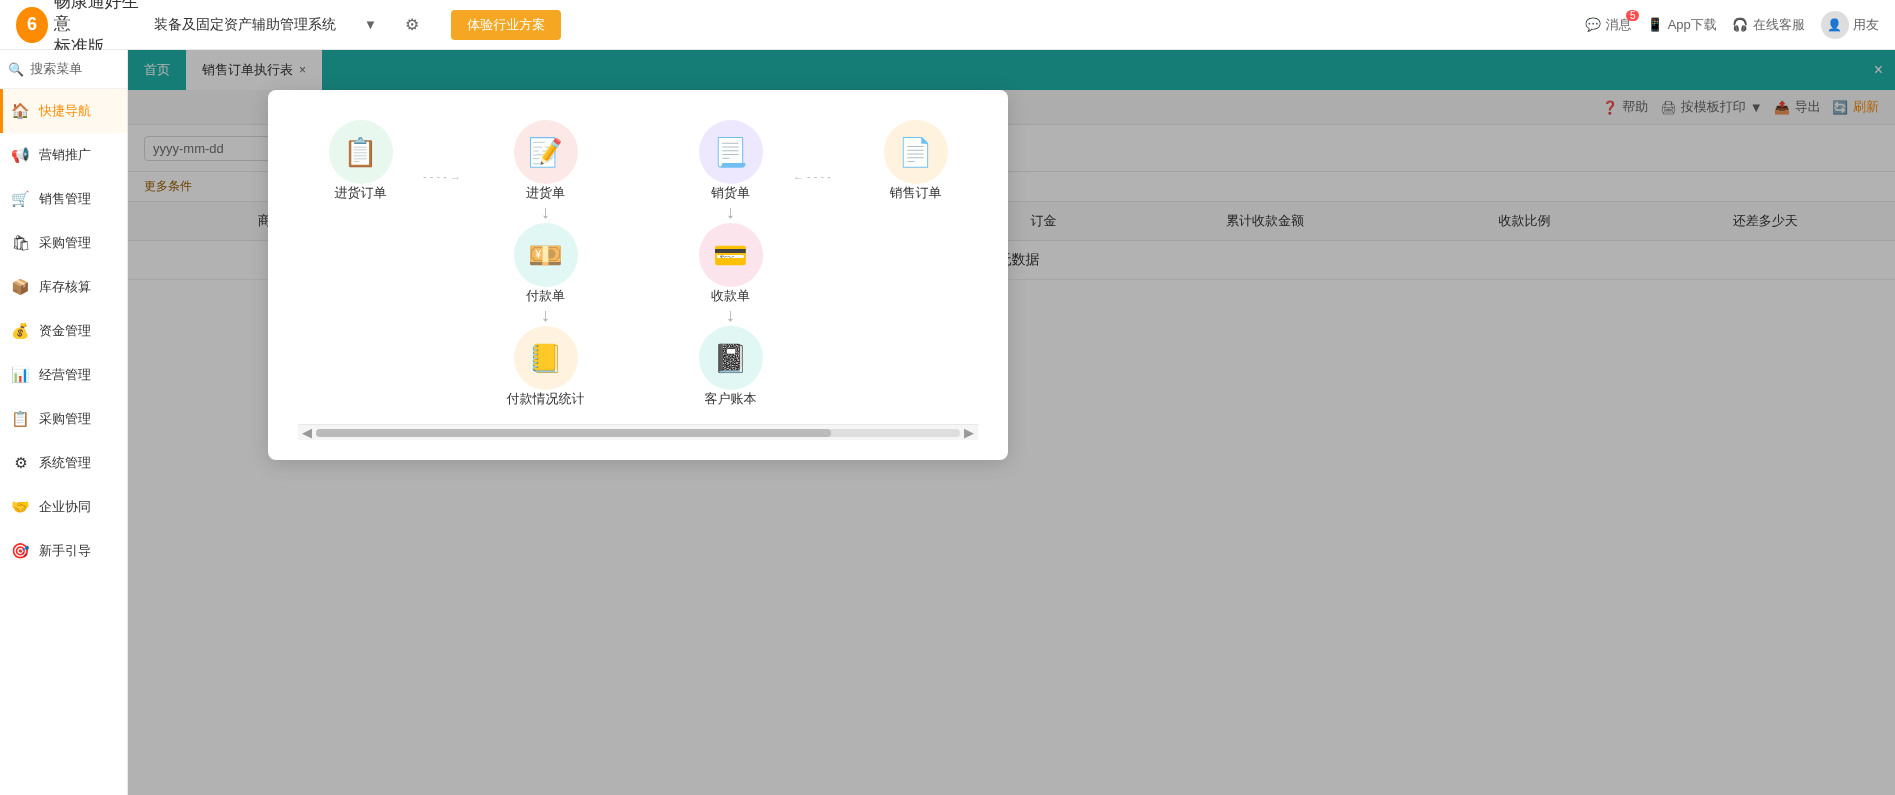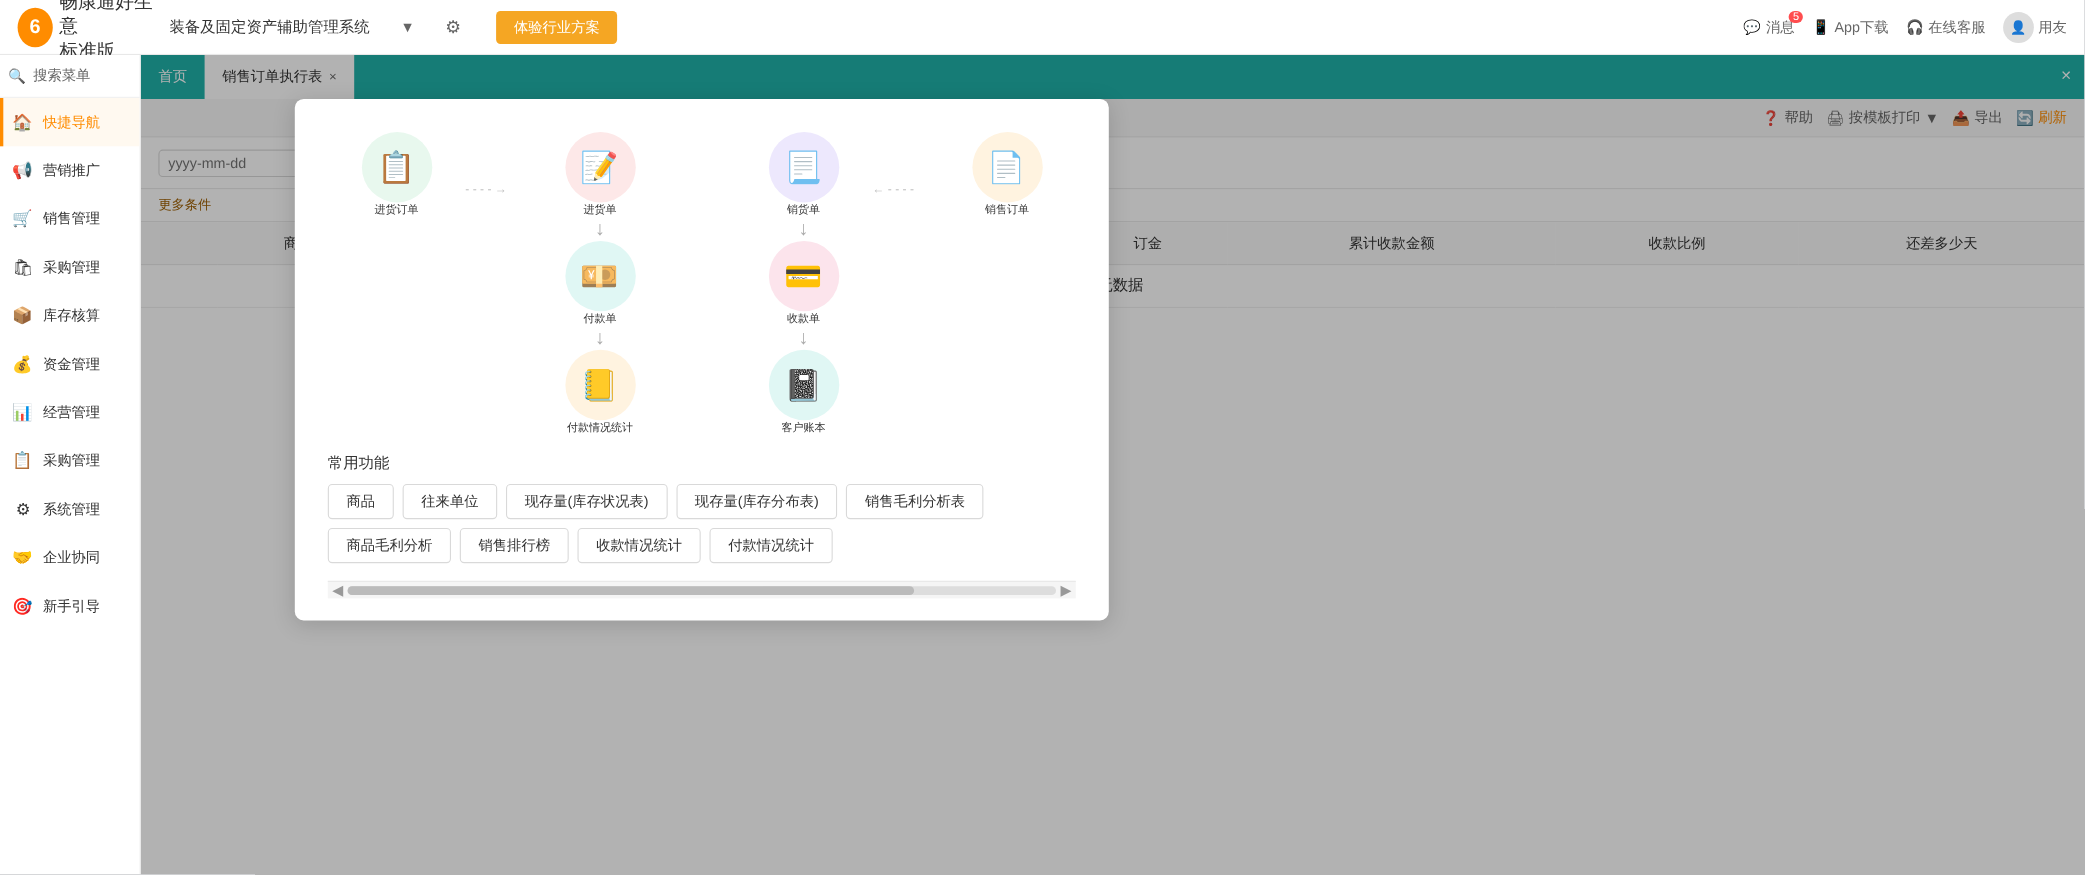--- a/index.html
+++ b/index.html
@@ -67,21 +67,21 @@
     
     .overlay { position: absolute; top: 0; left: 0; right: 0; bottom: 0; background: rgba(0,0,0,0.3); z-index: 100; display: flex; align-items: flex-start; justify-content: flex-start; }
     .flow-modal { background: #fff; border-radius: 8px; width: 740px; padding: 30px 30px 20px; position: absolute; top: 40px; left: 140px; box-shadow: 0 4px 20px rgba(0,0,0,0.15); }
     .flow-circle { width: 64px; height: 64px; border-radius: 50%; display: flex; align-items: center; justify-content: center; font-size: 28px; }
     .flow-circle.green { background: #e8f8ee; color: #4caf50; }
     .flow-circle.red { background: #fde8e8; color: #e53935; }
     .flow-circle.purple { background: #ede8fd; color: #7b1fa2; }
     .flow-circle.orange { background: #fff3e0; color: #f57c00; }
     .flow-circle.teal { background: #e0f7f4; color: #00897b; }
     .flow-circle.pink { background: #fce4ec; color: #c2185b; }
-    .flow-label { font-size: 10px; color: #333; text-align: center; }
+    .flow-label { font-size: 13px; color: #333; text-align: center; }
 
     .common-section { margin-top: 10px; }
     .common-title { font-size: 14px; color: #333; margin-bottom: 10px; font-weight: 500; }
     .common-btns { display: flex; flex-wrap: wrap; gap: 8px; }
     .common-btn { border: 1px solid #d9d9d9; background: #fff; padding: 6px 16px; border-radius: 4px; font-size: 13px; color: #333; cursor: pointer; }
 
     
     .scroll-bar-area { background: #f5f5f5; height: 16px; border-top: 1px solid #e8e8e8; display: flex; align-items: center; padding: 0 4px; }
     .scroll-left { color: #999; cursor: pointer; }
     .scroll-right { color: #999; cursor: pointer; }
@@ -364,34 +364,20 @@
             <div style="display:flex;flex-direction:column;align-items:center;width:160px;">
               <div class="flow-circle teal">
                 <span>📓</span>
               </div>
               <div class="flow-label">客户账本</div>
             </div>
             <div style="flex:0 0 60px;"></div>
             <div style="width:160px;"></div>
           </div>
 
-          <div class="common-section">
-            <div class="common-title">常用功能</div>
-            <div class="common-btns">
-              <button class="common-btn">商品</button>
-              <button class="common-btn">往来单位</button>
-              <button class="common-btn">现存量(库存状况表)</button>
-              <button class="common-btn">现存量(库存分布表)</button>
-              <button class="common-btn">销售毛利分析表</button>
-              <button class="common-btn">商品毛利分析</button>
-              <button class="common-btn">销售排行榜</button>
-              <button class="common-btn">收款情况统计</button>
-              <button class="common-btn">付款情况统计</button>
-            </div>
-          </div>
 
           <div class="scroll-bar-area" style="margin-top:16px;">
             <span class="scroll-left">◀</span>
             <div class="scroll-track">
               <div class="scroll-thumb"></div>
             </div>
             <span class="scroll-right">▶</span>
           </div>
         </div>
       </div>

